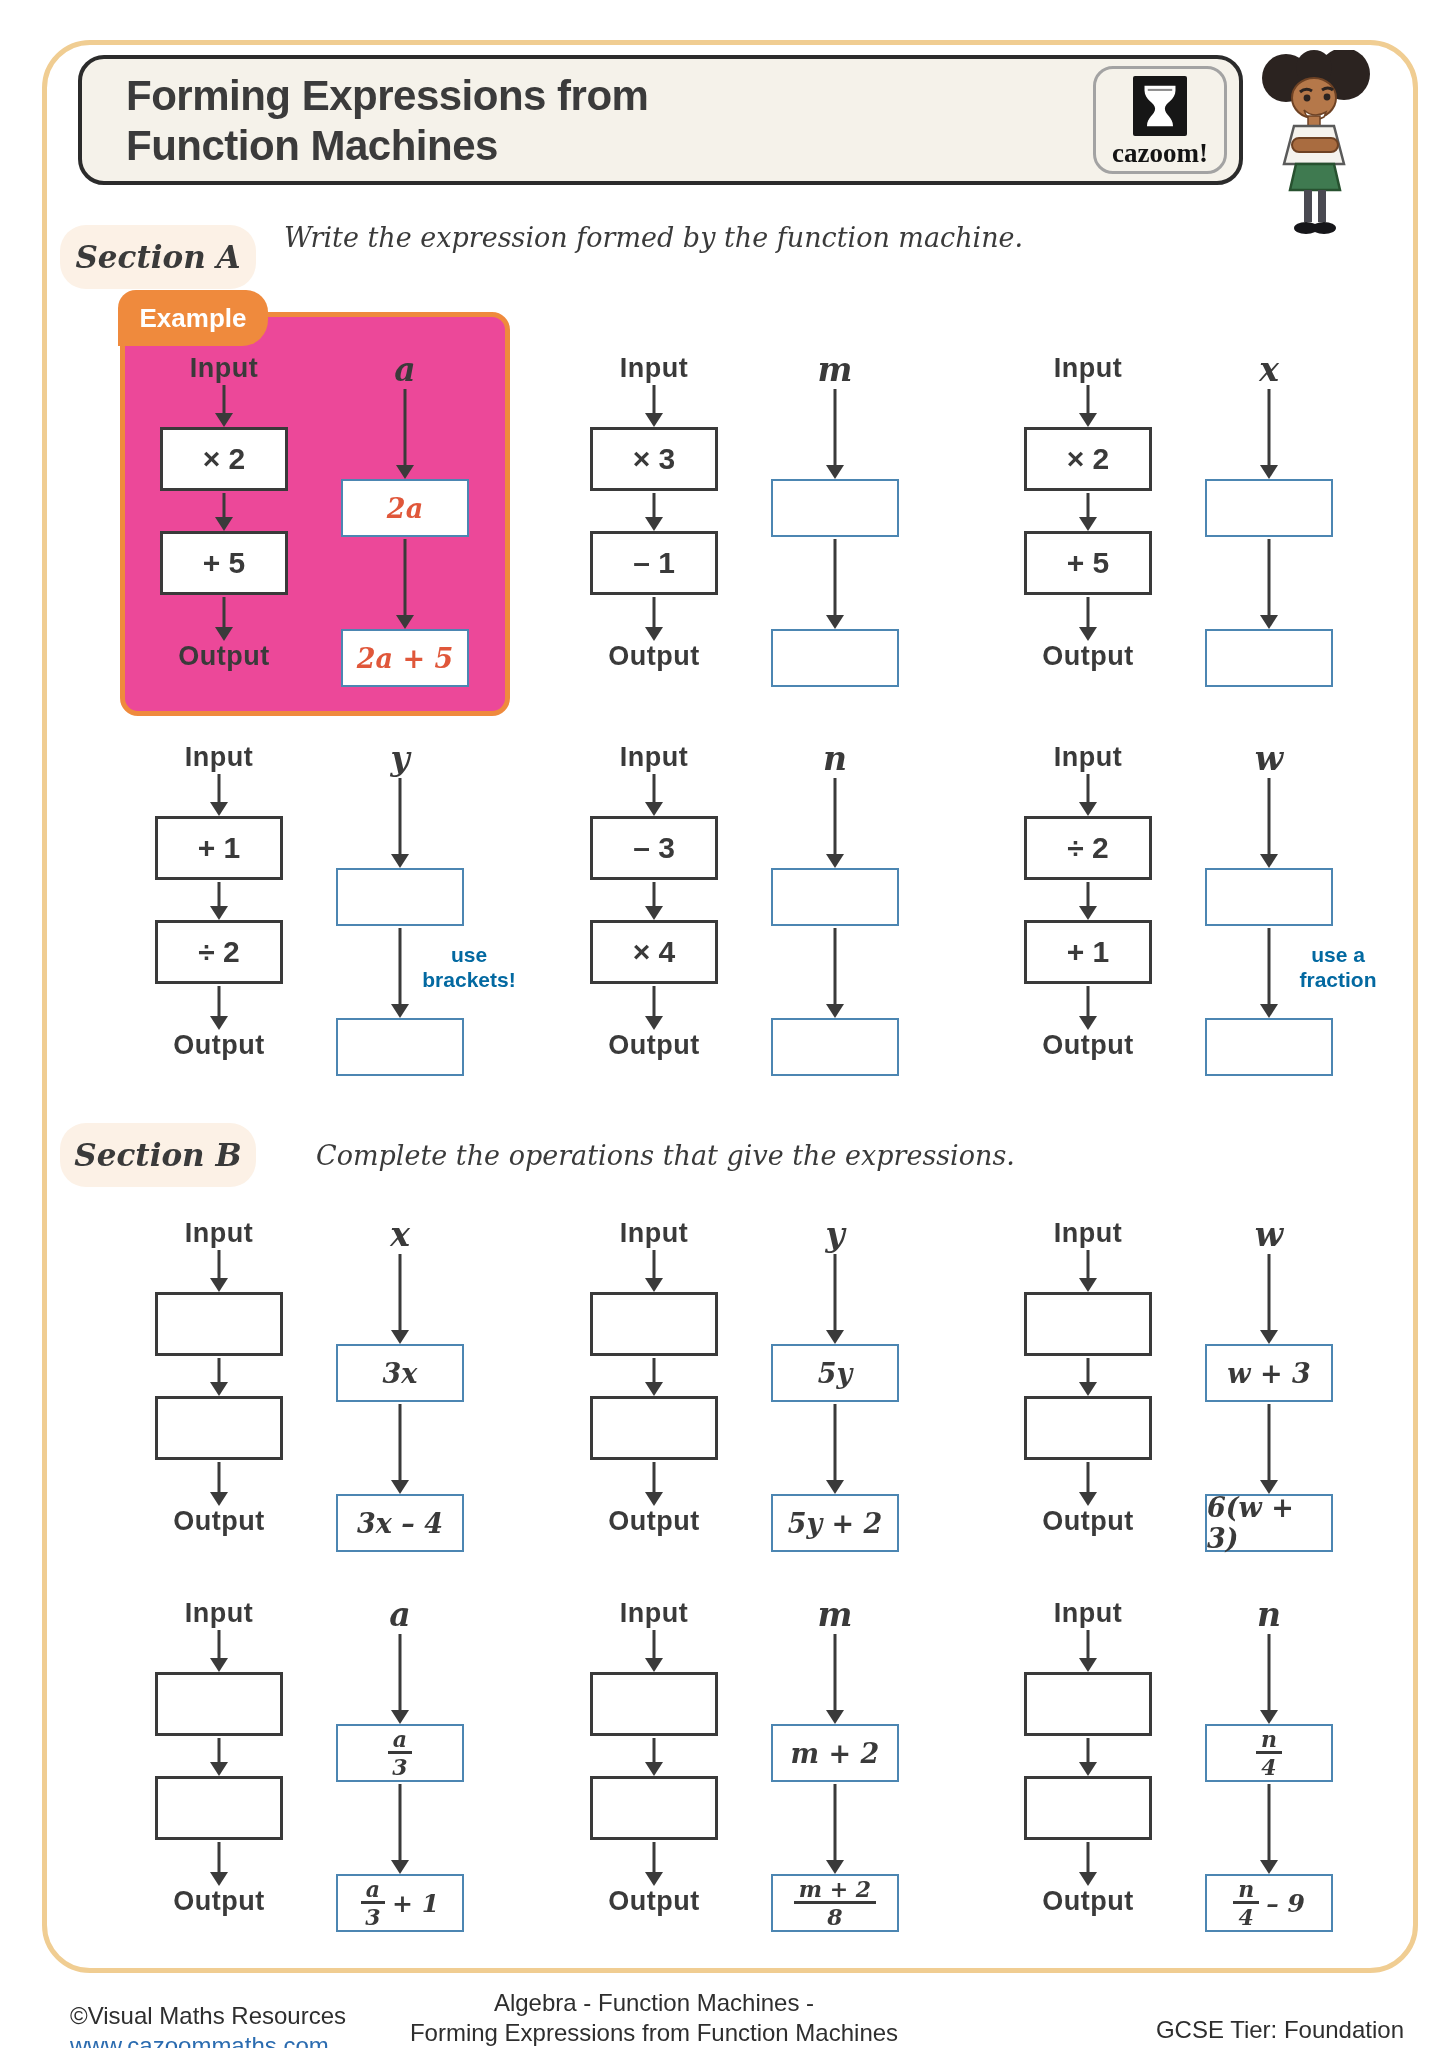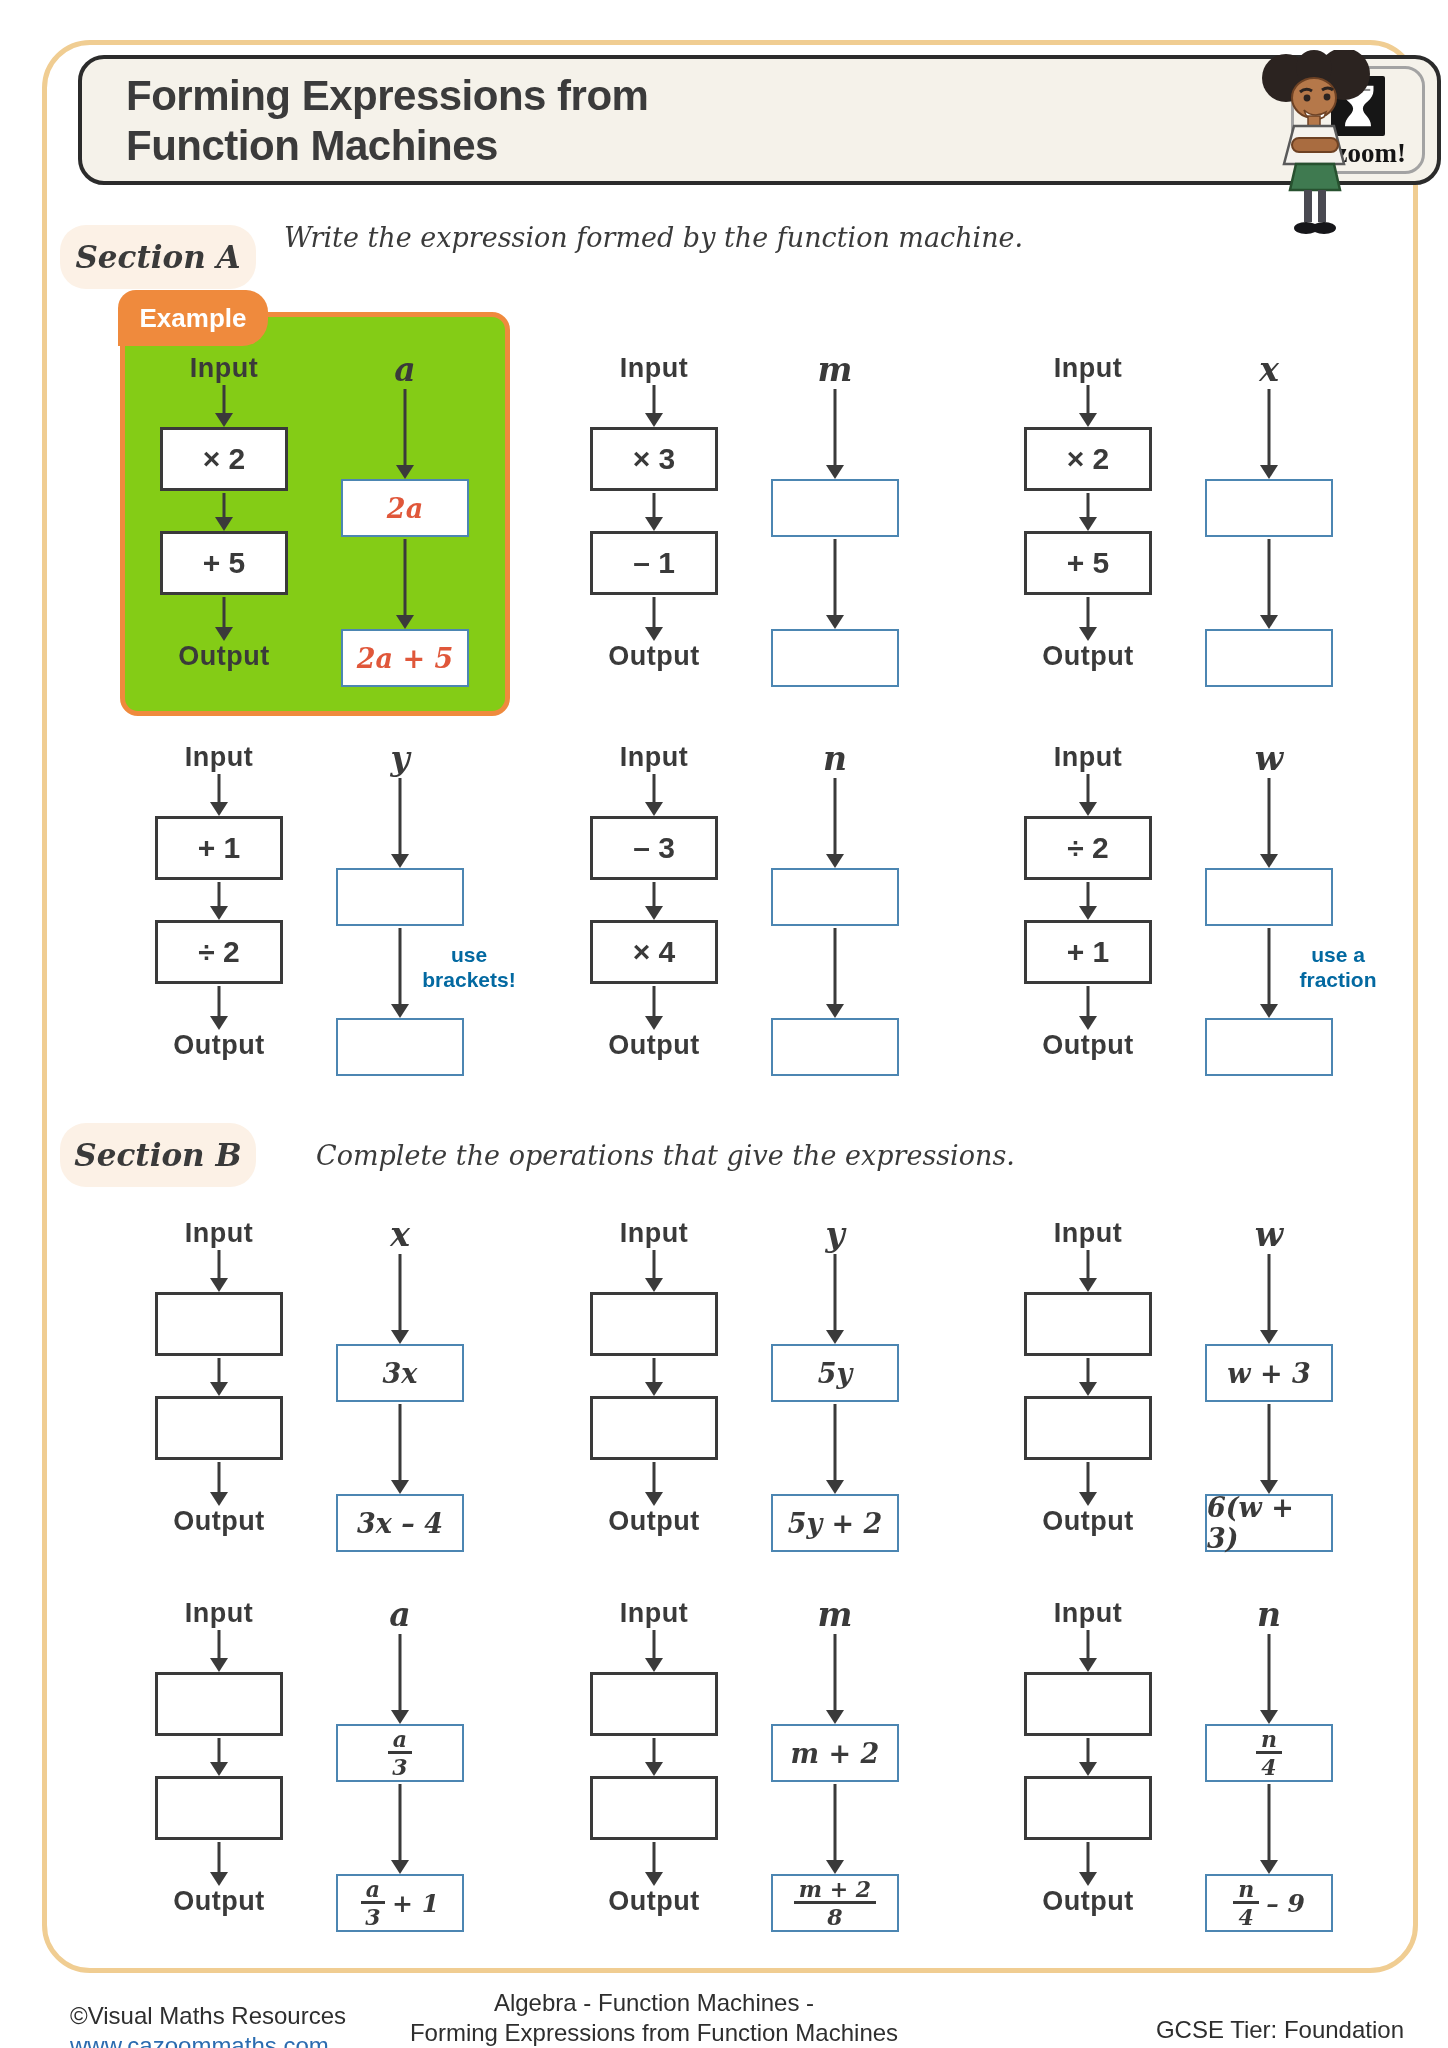--- a/index.html
+++ b/index.html
@@ -7,21 +7,21 @@
     position:relative; width:1448px; height:2048px; background:#ffffff;
     font-family:"Liberation Sans", sans-serif; color:#3a3a3a; overflow:hidden;
   }
   
   .frame {
     position:absolute; left:42px; top:40px; width:1366px; height:1923px;
     border:5px solid #f0cd92; border-radius:48px;
   }
   
   .title-box {
-    position:absolute; left:78px; top:55px; width:1363px; height:130px;
+    position:absolute; left:78px; top:55px; width:1165px; height:130px;
     box-sizing:border-box; background:#f5f2ea; border:4px solid #2b2b2b;
     border-radius:26px;
   }
   .title-text {
     position:absolute; left:44px; top:12px;
     font-size:42px; font-weight:bold; letter-spacing:-0.5px;
     line-height:50px; color:#3b3b3b;
   }
   .logo-box {
     position:absolute; right:12px; top:7px; bottom:7px; width:134px;
@@ -78,21 +78,21 @@
   }
   .frac { display:inline-flex; flex-direction:column; align-items:center;
     font-size:22px; line-height:24px; }
   .frac .num { border-bottom:3px solid #3a3a3a; padding:0 5px; }
   .frac .den { padding-top:1px; }
   .suffix { margin-left:7px; font-size:25px; }
   
   .exbox {
     position:absolute; left:120px; top:29px; width:390px; height:404px;
     box-sizing:border-box; border:5px solid #ef8a3d; border-radius:18px;
-    background:#84cc16;
+    background:#ec4899;
   }
   .extab {
     position:absolute; left:-7px; top:-27px; width:150px; height:56px;
     background:#ef8a3d; border-radius:18px 22px 26px 0;
     display:flex; align-items:center; justify-content:center;
     color:#ffffff; font-weight:bold; font-size:26px;
   }
   .row { position:absolute; left:0; width:1448px; }
   
   .footer { position:absolute; left:0; top:1988px; width:1448px; font-size:24px; color:#2e2e2e; }

